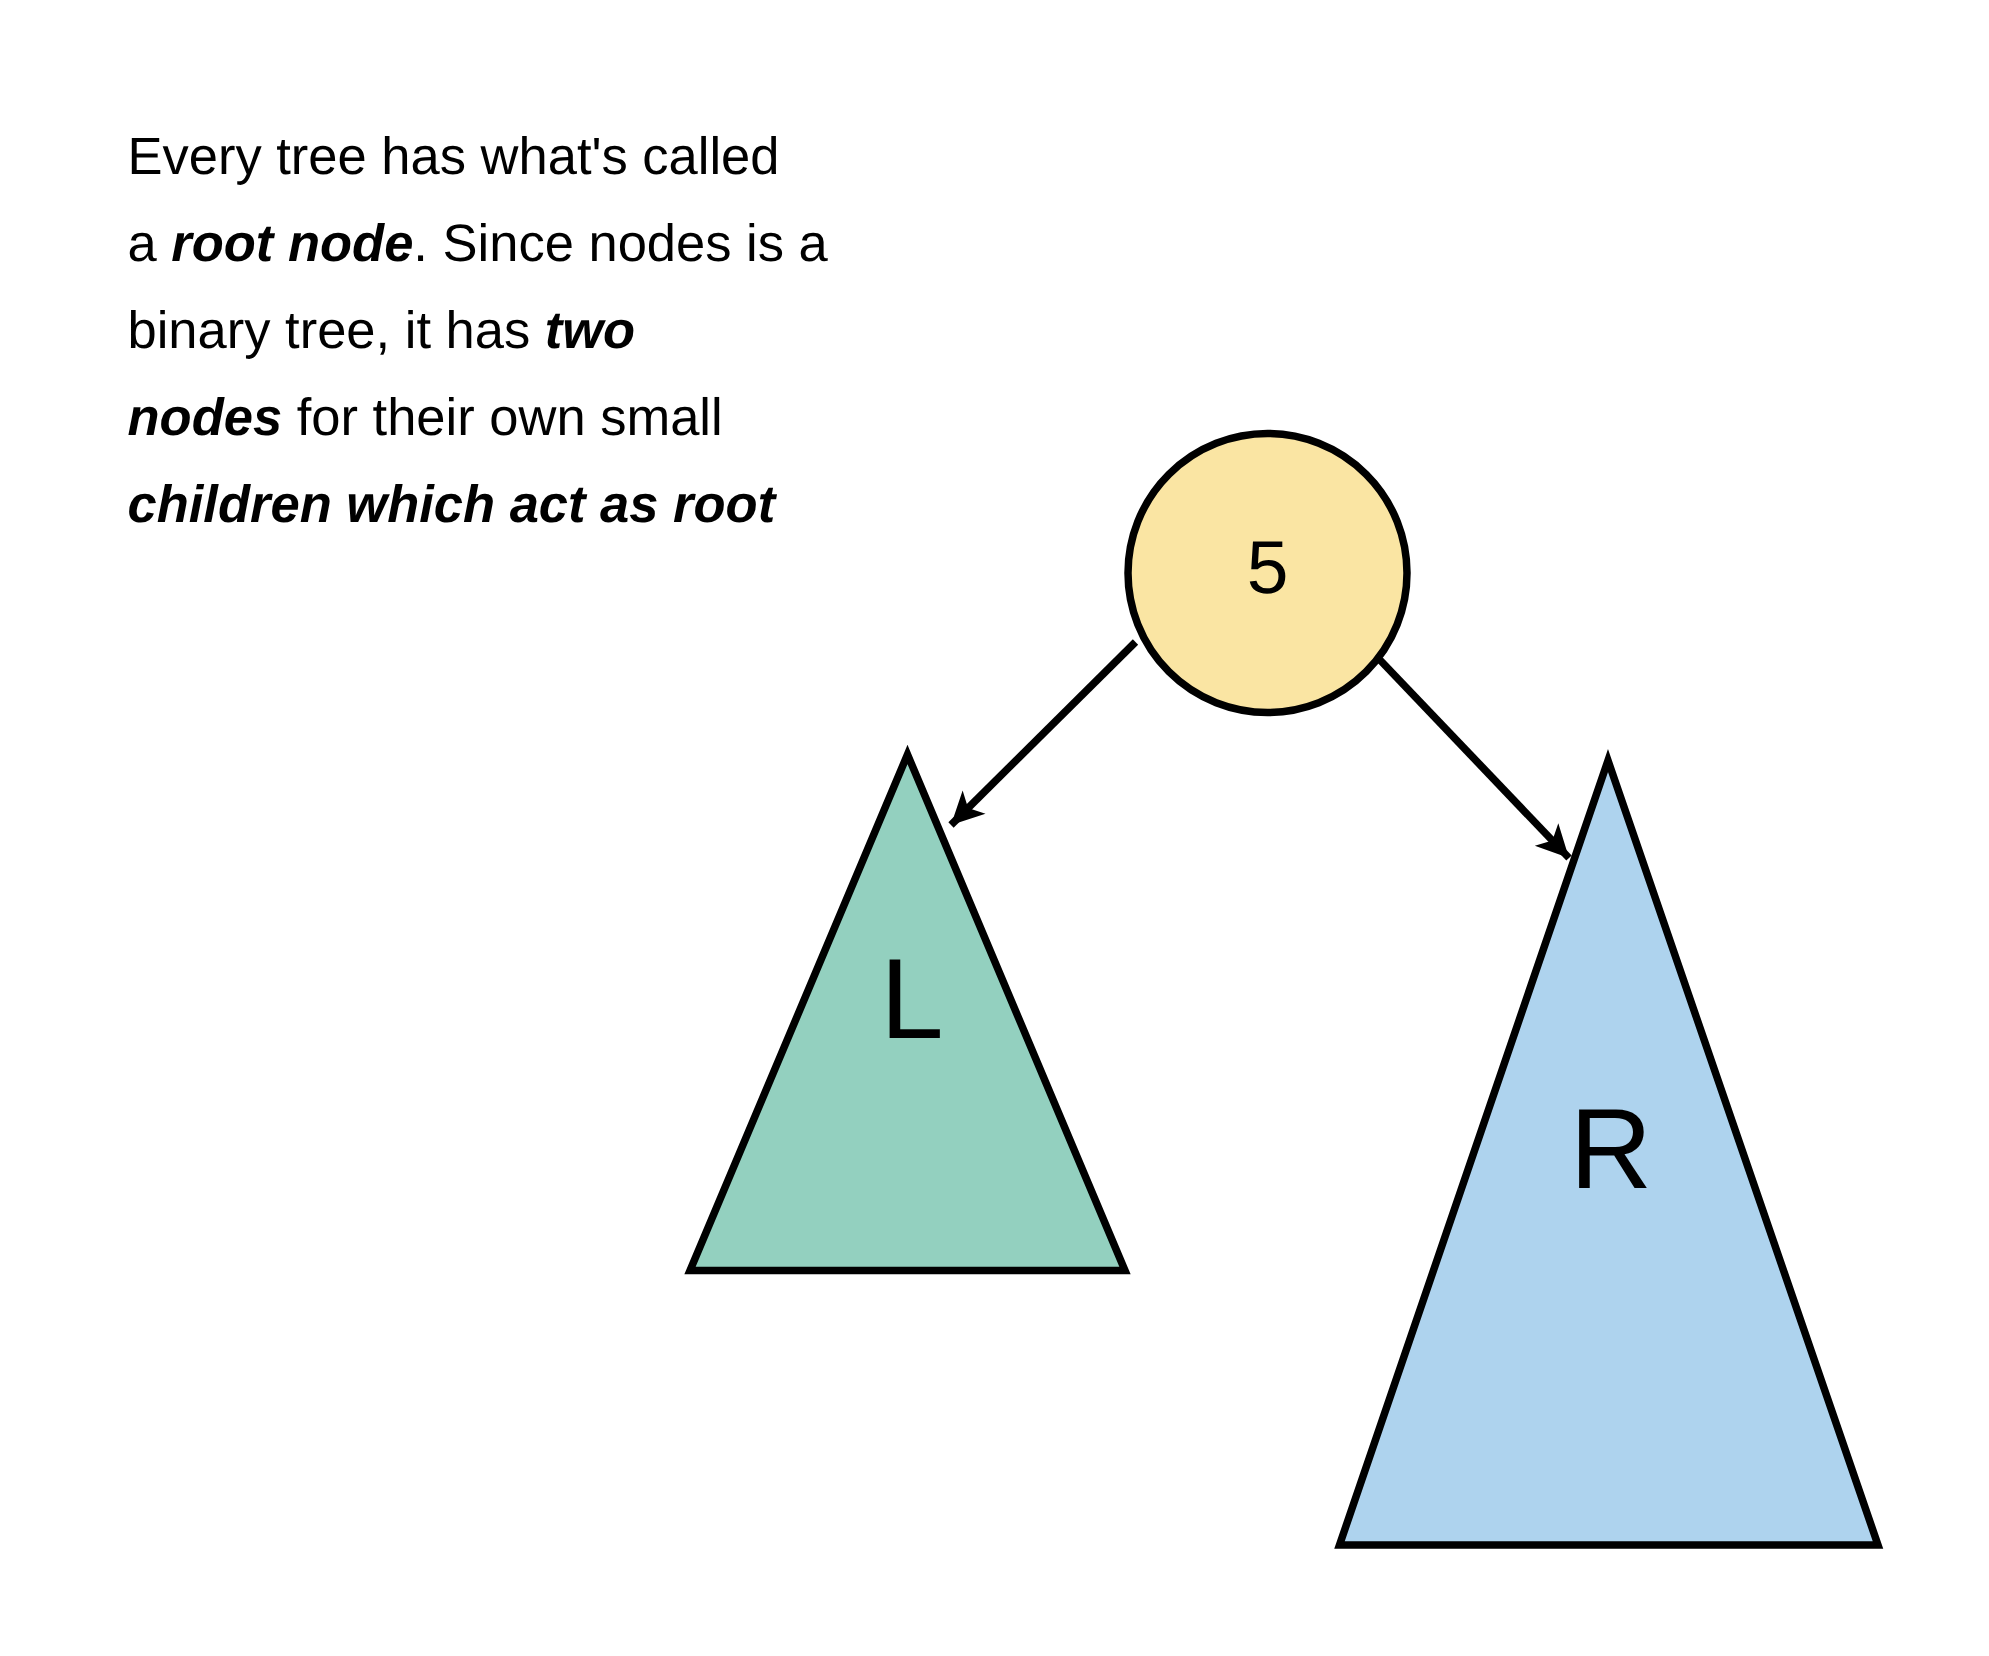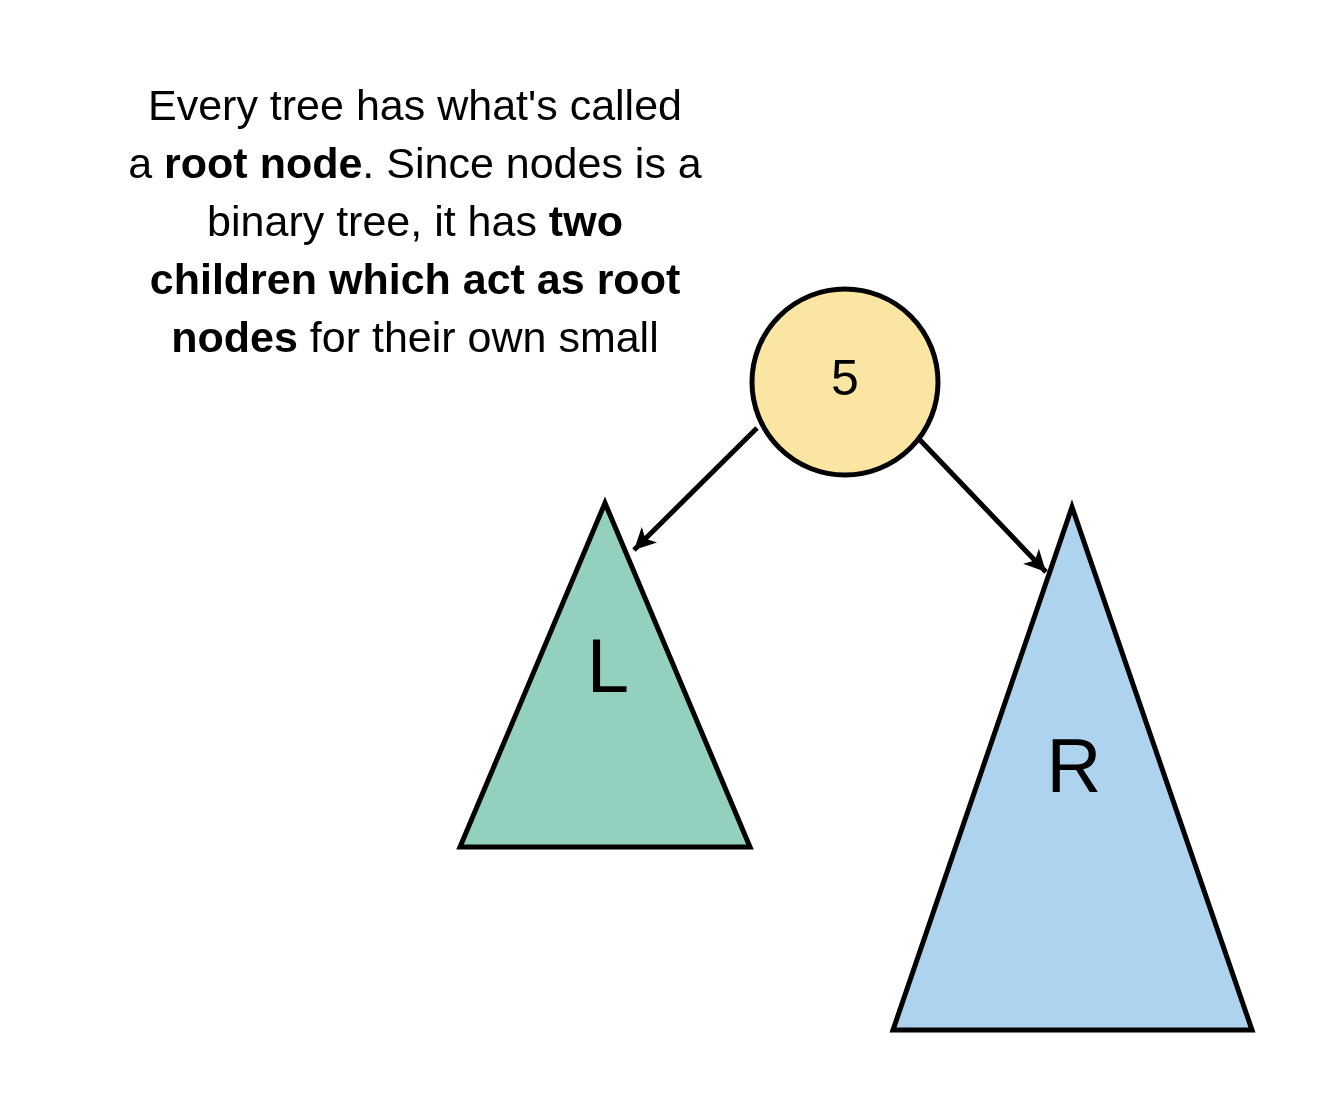--- a/index.html
+++ b/index.html
@@ -20,28 +20,29 @@
     left: 0;
     top: 0;
     width: 1326px;
     height: 1104px;
   }
   .caption {
     position: absolute;
     left: 85px;
     top: 76px;
     width: 660px;
-    text-align: center;
-    font-size: 43px;
+    text-align: left;
+    font-size: 35px;
     line-height: 58px;
     color: #000000;
     letter-spacing: 0px;
   }
   .caption .em {
     font-weight: bold;
+    font-style: italic;
   }
   .node-label {
     font-family: "Liberation Sans", sans-serif;
     fill: #000000;
   }
 </style>
 </head>
 <body>
 
 <div class="canvas">
@@ -67,17 +68,17 @@
 
     <text x="845" y="395" text-anchor="middle" font-size="50" class="node-label">5</text>
     <text x="608" y="692" text-anchor="middle" font-size="76" class="node-label">L</text>
     <text x="1074" y="792" text-anchor="middle" font-size="76" class="node-label">R</text>
   </svg>
 
   <div class="caption">
       <div><span>Every tree has what's called</span></div>
       <div><span>a </span><span class="em">root node</span><span>. Since nodes is a</span></div>
       <div><span>binary tree, it has </span><span class="em">two</span></div>
+      <div><span class="em">nodes</span><span> for their own small</span></div>
       <div><span class="em">children which act as root</span></div>
-      <div><span class="em">nodes</span><span> for their own small</span></div>
     </div>
 
 </div>
 
 </body></html>

